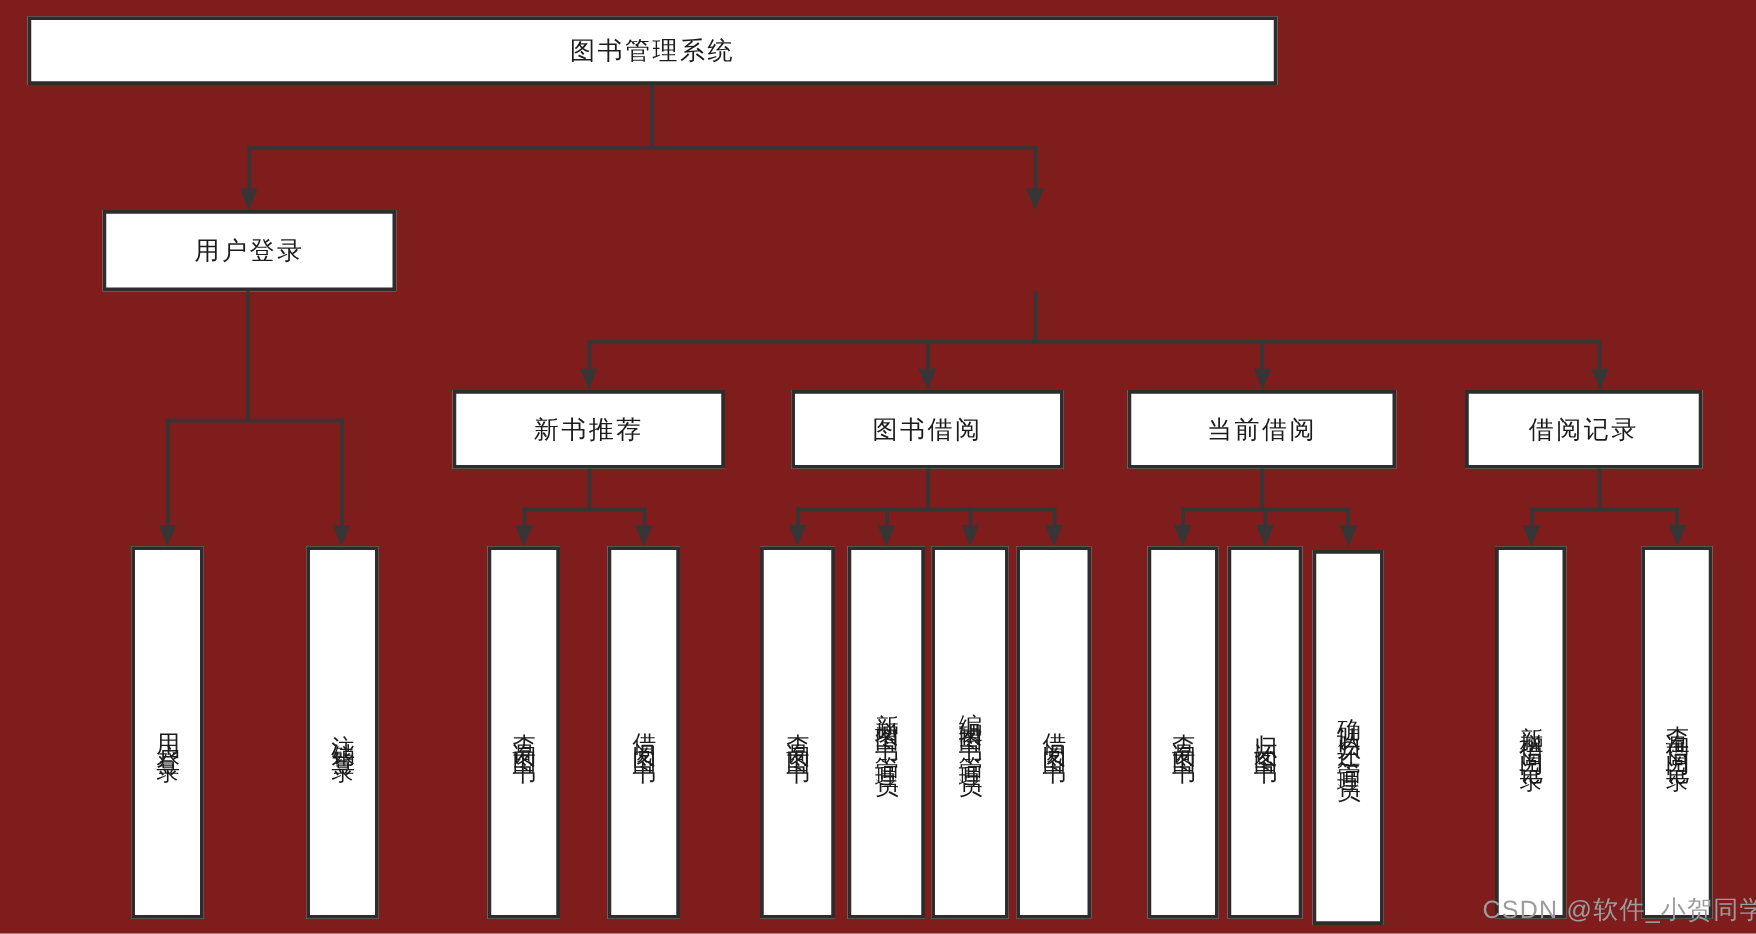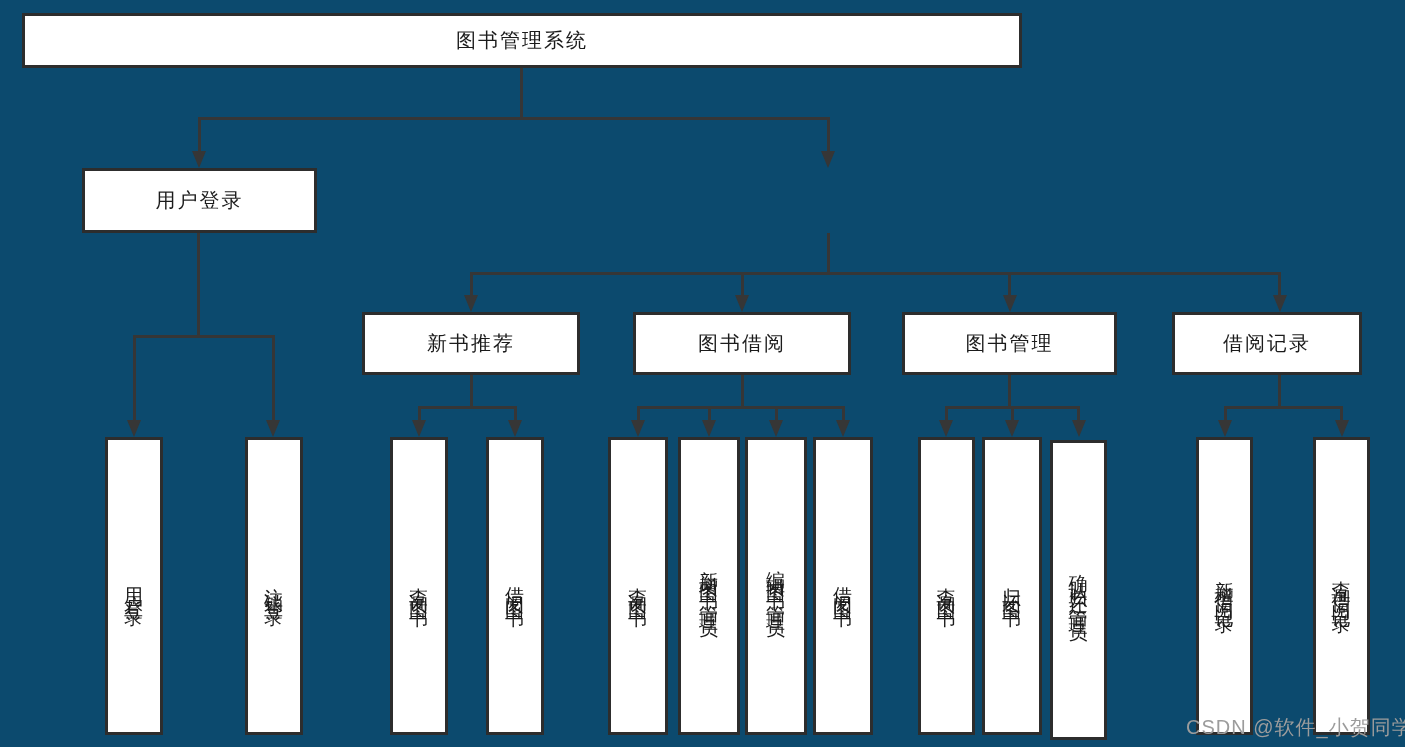--- a/index.html
+++ b/index.html
@@ -1,17 +1,17 @@
 <!DOCTYPE html>
 <html><head>
 <meta charset="utf-8">
 <style>
   html,body{margin:0;padding:0;background:#ffffff;}
   #canvas{
-    position:relative;width:1405px;height:747px;background:#0c4a6e;overflow:hidden;
+    position:relative;width:1405px;height:747px;background:#7f1d1d;overflow:hidden;
     font-family:"Liberation Sans","DejaVu Sans",sans-serif;color:#1b1b1b;
   }
   .box{
     position:absolute;border:3px solid #2d2d2d;background:#ffffff;box-sizing:border-box;
     display:flex;align-items:center;justify-content:center;
   }
   .h-box{font-size:20px;letter-spacing:2px;white-space:nowrap;}
   .v-box{
     writing-mode:vertical-rl;text-orientation:mixed;
     font-size:19px;letter-spacing:7px;line-height:1;
@@ -31,21 +31,21 @@
 <body>
 
 <div id="canvas">
 
   <div class="box h-box" style="left:22px;top:13px;width:1000px;height:55px;">图书管理系统</div>
 
   <div class="box h-box" style="left:82px;top:168px;width:235px;height:65px;">用户登录</div>
 
   <div class="box h-box" style="left:633px;top:312px;width:218px;height:63px;">图书借阅</div>
   <div class="box h-box" style="left:362px;top:312px;width:218px;height:63px;">新书推荐</div>
-  <div class="box h-box" style="left:902px;top:312px;width:215px;height:63px;">图书管理</div>
+  <div class="box h-box" style="left:902px;top:312px;width:215px;height:63px;">当前借阅</div>
   <div class="box h-box" style="left:1172px;top:312px;width:190px;height:63px;">借阅记录</div>
 
   <div class="box v-box" style="left:105px;top:437px;width:58px;height:298px;">用户登录</div>
   <div class="box v-box" style="left:245px;top:437px;width:58px;height:298px;">注销登录</div>
 
   <div class="box v-box" style="left:390px;top:437px;width:58px;height:298px;">查询图书</div>
   <div class="box v-box" style="left:486px;top:437px;width:58px;height:298px;">借阅图书</div>
 
   <div class="box v-box" style="left:608px;top:437px;width:60px;height:298px;">查询图书</div>
   <div class="box v-box" style="left:678px;top:437px;width:62px;height:298px;">新增图书（管理员）</div>

